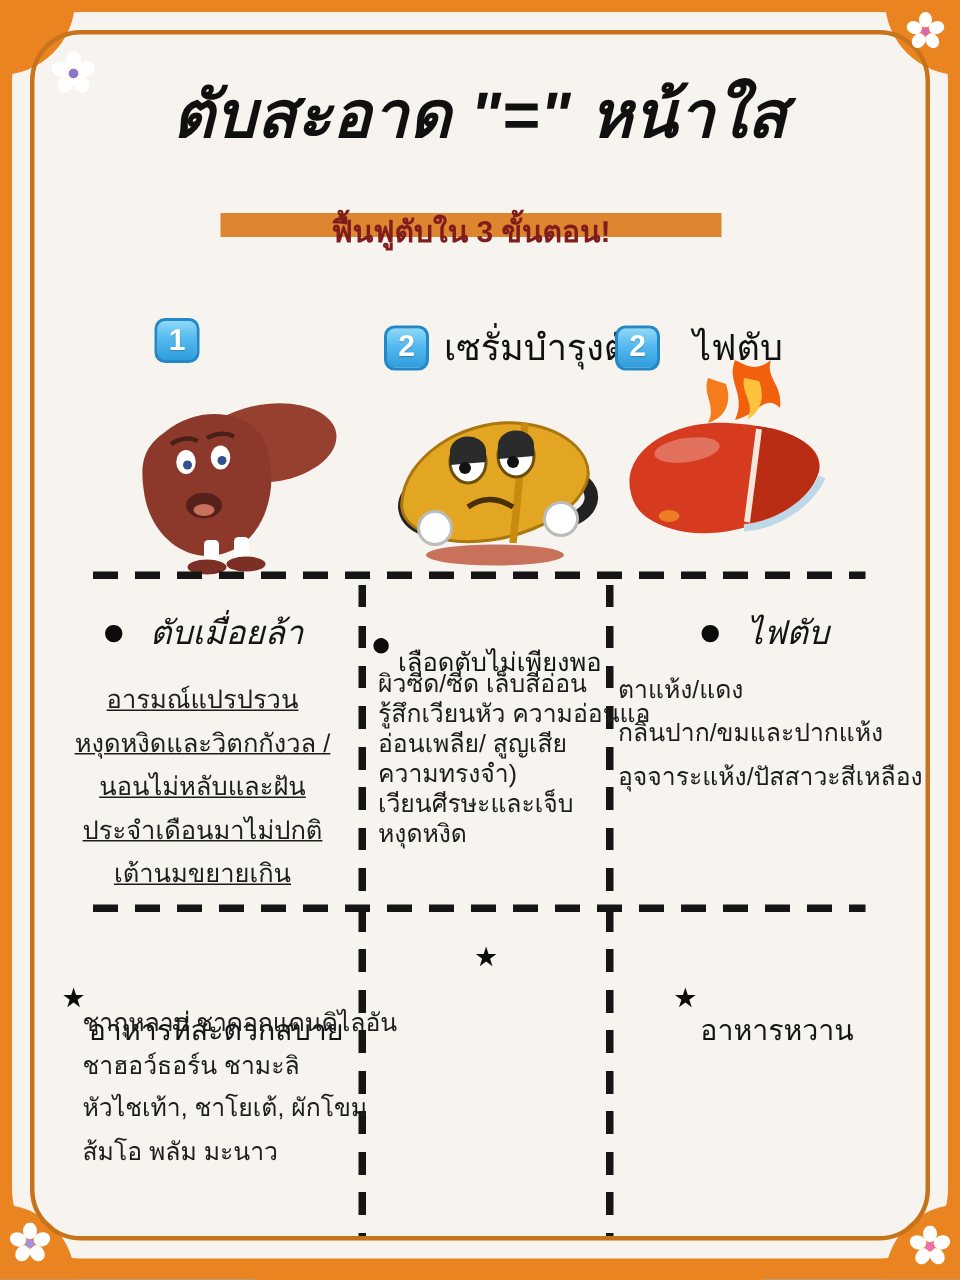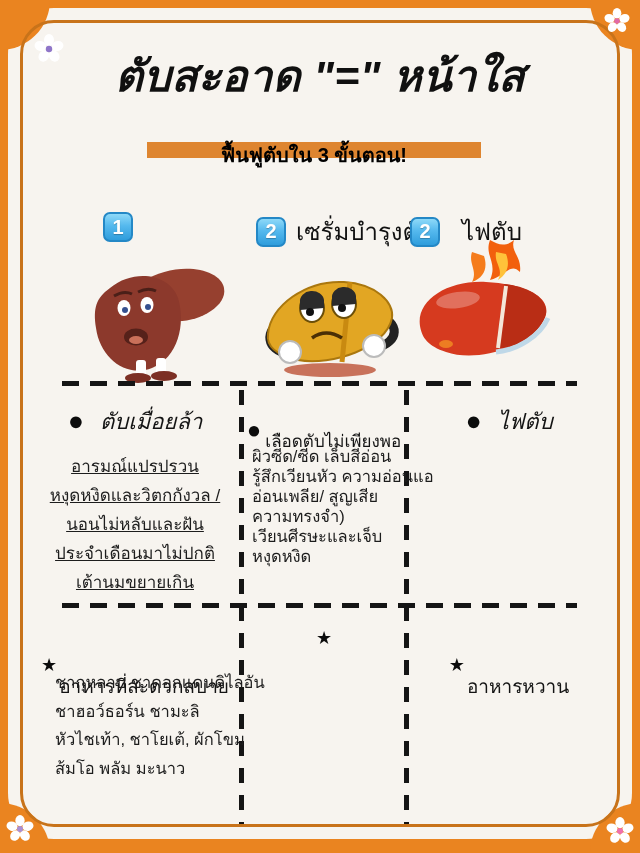--- a/index.html
+++ b/index.html
@@ -8,21 +8,21 @@
   .card{position:absolute;left:8px;top:8px;right:8px;bottom:14px;background:#F7F4EF;border-radius:46px;}
   .corner-blob{position:absolute;width:100px;height:100px;border-radius:50%;background:#EA8420;}
   .blob-tl{left:-50px;top:-50px;}   .blob-tr{right:-50px;top:-50px;}
   .blob-bl{left:-50px;bottom:-50px;}.blob-br{right:-50px;bottom:-50px;}
   .inner-outline{position:absolute;left:20px;top:20px;right:20px;bottom:26px;
                  border:3px solid #C8731A;border-radius:34px;pointer-events:none;}
   .flower{position:absolute;}
   .page-title{position:absolute;left:0;top:42px;width:100%;text-align:center;
               font-size:43px;font-weight:800;font-style:italic;letter-spacing:.5px;color:#101010;margin:0;}
   .banner{position:absolute;left:147px;top:142px;width:334px;height:16px;background:#DE8530;
-          text-align:center;font-size:20px;font-weight:600;line-height:27px;color:#000000;}
+          text-align:center;font-size:20px;font-weight:600;line-height:27px;color:#7f1d1d;}
   .step{position:absolute;display:flex;align-items:center;gap:10px;}
   .badge{width:30px;height:30px;border-radius:7px;
          background:linear-gradient(180deg,#8ed9f8 0%,#55b9ee 45%,#2f9ddc 100%);
          border:2px solid #2488c6;box-sizing:border-box;color:#fff;font-size:20px;font-weight:700;
          display:flex;align-items:center;justify-content:center;text-shadow:0 1px 1px rgba(0,0,0,.25);}
   .step-label{font-size:24px;color:#111;}
   .illu{position:absolute;}
   .dash-h{position:absolute;height:5px;
           background:repeating-linear-gradient(90deg,#151515 0 17px,transparent 17px 28px);}
   .dash-v{position:absolute;width:5px;
@@ -170,20 +170,23 @@
 หงุดหงิดและวิตกกังวล /
 นอนไม่หลับและฝัน
 ประจำเดือนมาไม่ปกติ
 เต้านมขยายเกิน</div>
   <div class="body-text" style="left:252px;top:446px;width:170px;font-size:16.5px;line-height:20px">ผิวซีด/ซีด เล็บสีอ่อน
 รู้สึกเวียนหัว ความอ่อนแอ
 อ่อนเพลีย/ สูญเสีย
 ความทรงจำ)
 เวียนศีรษะและเจ็บ
 หงุดหงิด</div>
+  <div class="body-text" style="left:412px;top:446px;width:210px;font-size:16.5px;line-height:29px">ตาแห้ง/แดง
+กลิ่นปาก/ขมและปากแห้ง
+อุจจาระแห้ง/ปัสสาวะสีเหลือง</div>
 
   <div class="cell-header" style="left:30px;top:629px;width:210px;gap:2px">
     <span class="star">★</span>
     <span class="hdr-food">อาหารที่สะดวกสบาย</span>
   </div>
   <div class="cell-header" style="left:244px;top:629px;width:160px;gap:2px">
     <span class="star">★</span>
   </div>
   <div class="cell-header" style="left:409px;top:629px;width:200px;gap:2px">
     <span class="star">★</span>

